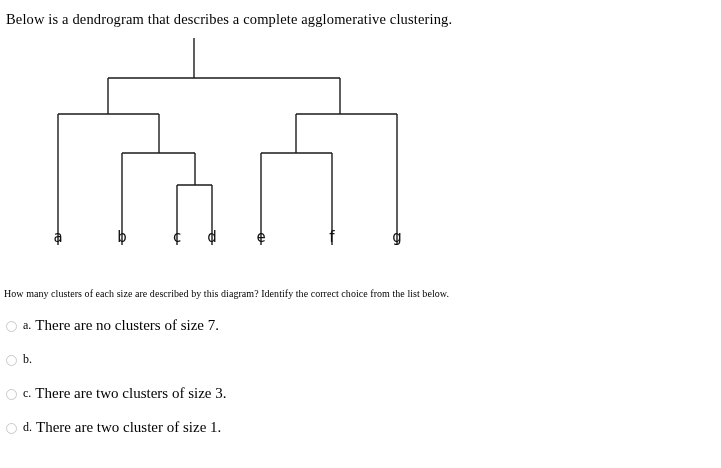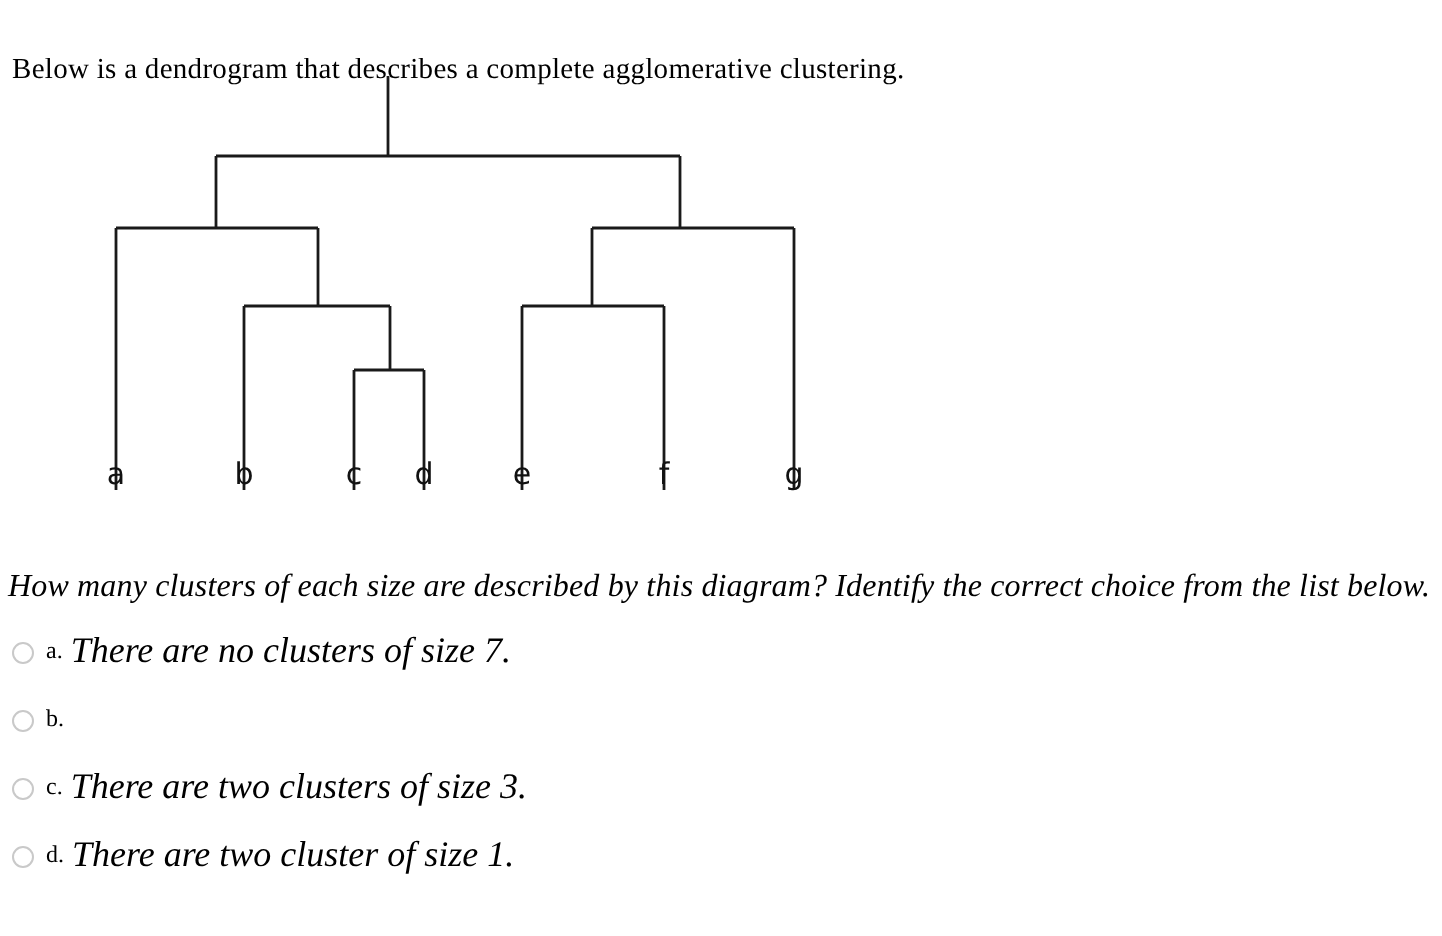--- a/index.html
+++ b/index.html
@@ -16,46 +16,44 @@
     overflow: hidden;
   }
   .prompt-top {
     position: absolute;
     left: 6px;
     top: 10px;
     font-size: 14.5px;
     line-height: 18px;
     white-space: nowrap;
     letter-spacing: 0.01em;
-    margin-top: 16px;
   }
   .dendrogram-wrap {
     position: absolute;
     left: 0px;
     top: 30px;
     width: 460px;
     height: 225px;
   }
   .dendro-svg {
     display: block;
   }
   .leaf-label {
     font-family: "DejaVu Sans", "Liberation Sans", sans-serif;
     font-size: 15px;
     fill: #111111;
   }
   .question {
     position: absolute;
     left: 4px;
     top: 285px;
-    font-size: 16px;
+    font-size: 10px;
     line-height: 18px;
     white-space: nowrap;
     letter-spacing: 0.005em;
-    font-style: italic;
   }
   .options {
     position: absolute;
     left: 0px;
     top: 316px;
     width: 721px;
   }
   .option-row {
     position: relative;
     height: 34px;
@@ -76,24 +74,23 @@
   }
   .opt-key {
     font-family: "Liberation Serif", "DejaVu Serif", serif;
     font-size: 12px;
     line-height: 19px;
     margin-right: 4px;
     white-space: nowrap;
   }
   .opt-text {
     font-family: "Liberation Serif", "DejaVu Serif", serif;
-    font-size: 18px;
+    font-size: 15px;
     line-height: 18px;
     white-space: nowrap;
-    font-style: italic;
   }
 </style>
 </head>
 <body>
 
 <div class="prompt-top">Below is a dendrogram that describes a complete agglomerative clustering.</div>
 
 <div class="dendrogram-wrap">
   <svg class="dendro-svg" width="460" height="225" viewBox="0 0 460 225">
 

